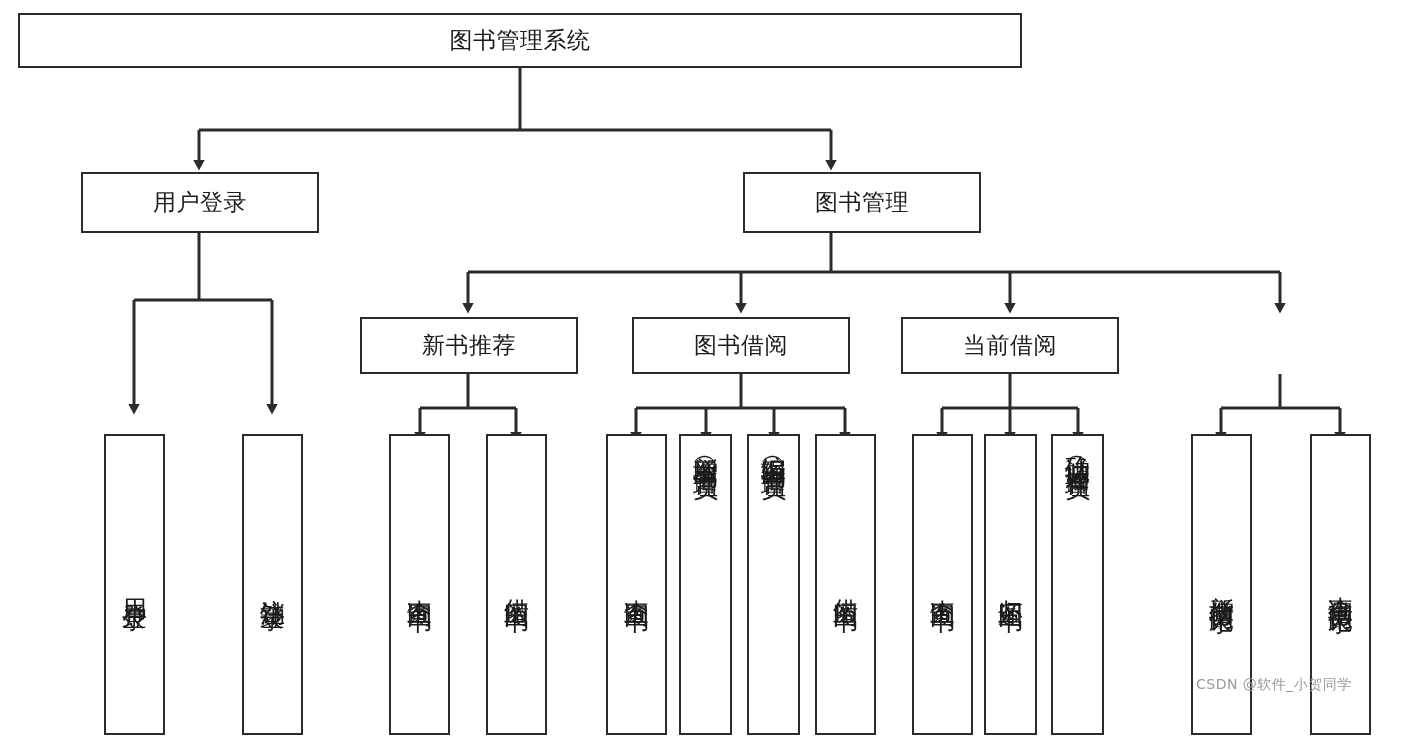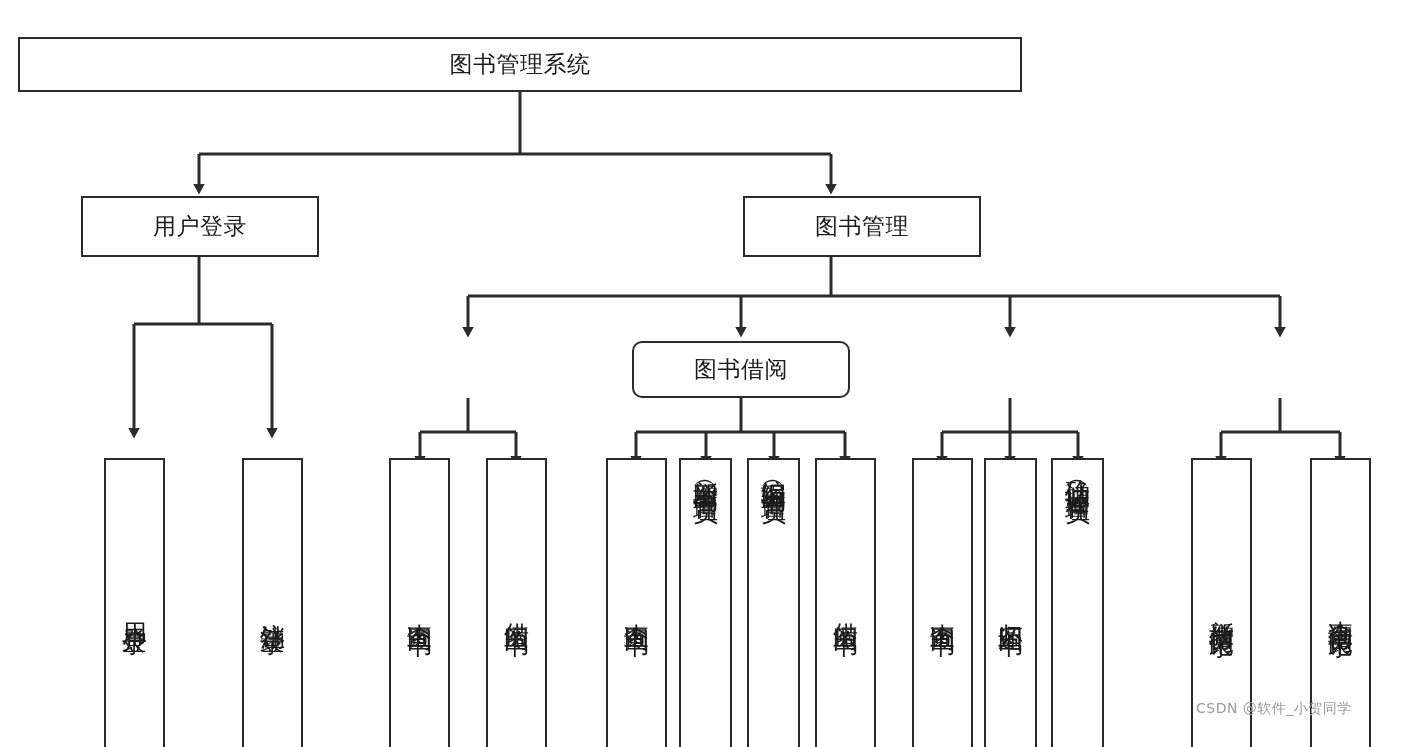--- a/index.html
+++ b/index.html
@@ -11,21 +11,20 @@
     width: 1405px;
     height: 747px;
     font-family: "DejaVu Sans", "Liberation Sans", sans-serif;
     overflow: hidden;
     position: relative;
   }
   #diagram-root {
     position: relative;
     width: 1405px;
     height: 600px;
-    margin-top: 24px;
   }
   svg.connector-layer {
     position: absolute;
     top: 0;
     left: 0;
     width: 1405px;
     height: 747px;
     pointer-events: none;
   }
   .node {
@@ -144,22 +143,28 @@
     <span class="node-label">图书管理系统</span>
   </div>
 
   <div class="node horizontal" style="left:81px; top:172px; width:238px; height:61px;">
     <span class="node-label">用户登录</span>
   </div>
   <div class="node horizontal" style="left:743px; top:172px; width:238px; height:61px;">
     <span class="node-label">图书管理</span>
   </div>
 
-  <div class="node horizontal" style="left:632px; top:317px; width:218px; height:57px;border-radius:10px;">
+  <div class="node horizontal" style="left:360px; top:317px; width:218px; height:57px;">
+    <span class="node-label">新书推荐</span>
+  </div>
+  <div class="node horizontal" style="left:632px; top:317px; width:218px; height:57px;">
     <span class="node-label">图书借阅</span>
+  </div>
+  <div class="node horizontal" style="left:901px; top:317px; width:218px; height:57px;">
+    <span class="node-label">当前借阅</span>
   </div>
 
   <div class="node vertical centered" style="left:104px; top:434px; width:61px; height:301px;">
     <span class="node-label">用户登录</span>
   </div>
   <div class="node vertical centered" style="left:242px; top:434px; width:61px; height:301px;">
     <span class="node-label">注销登录</span>
   </div>
 
   <div class="node vertical centered" style="left:389px; top:434px; width:61px; height:301px;">

